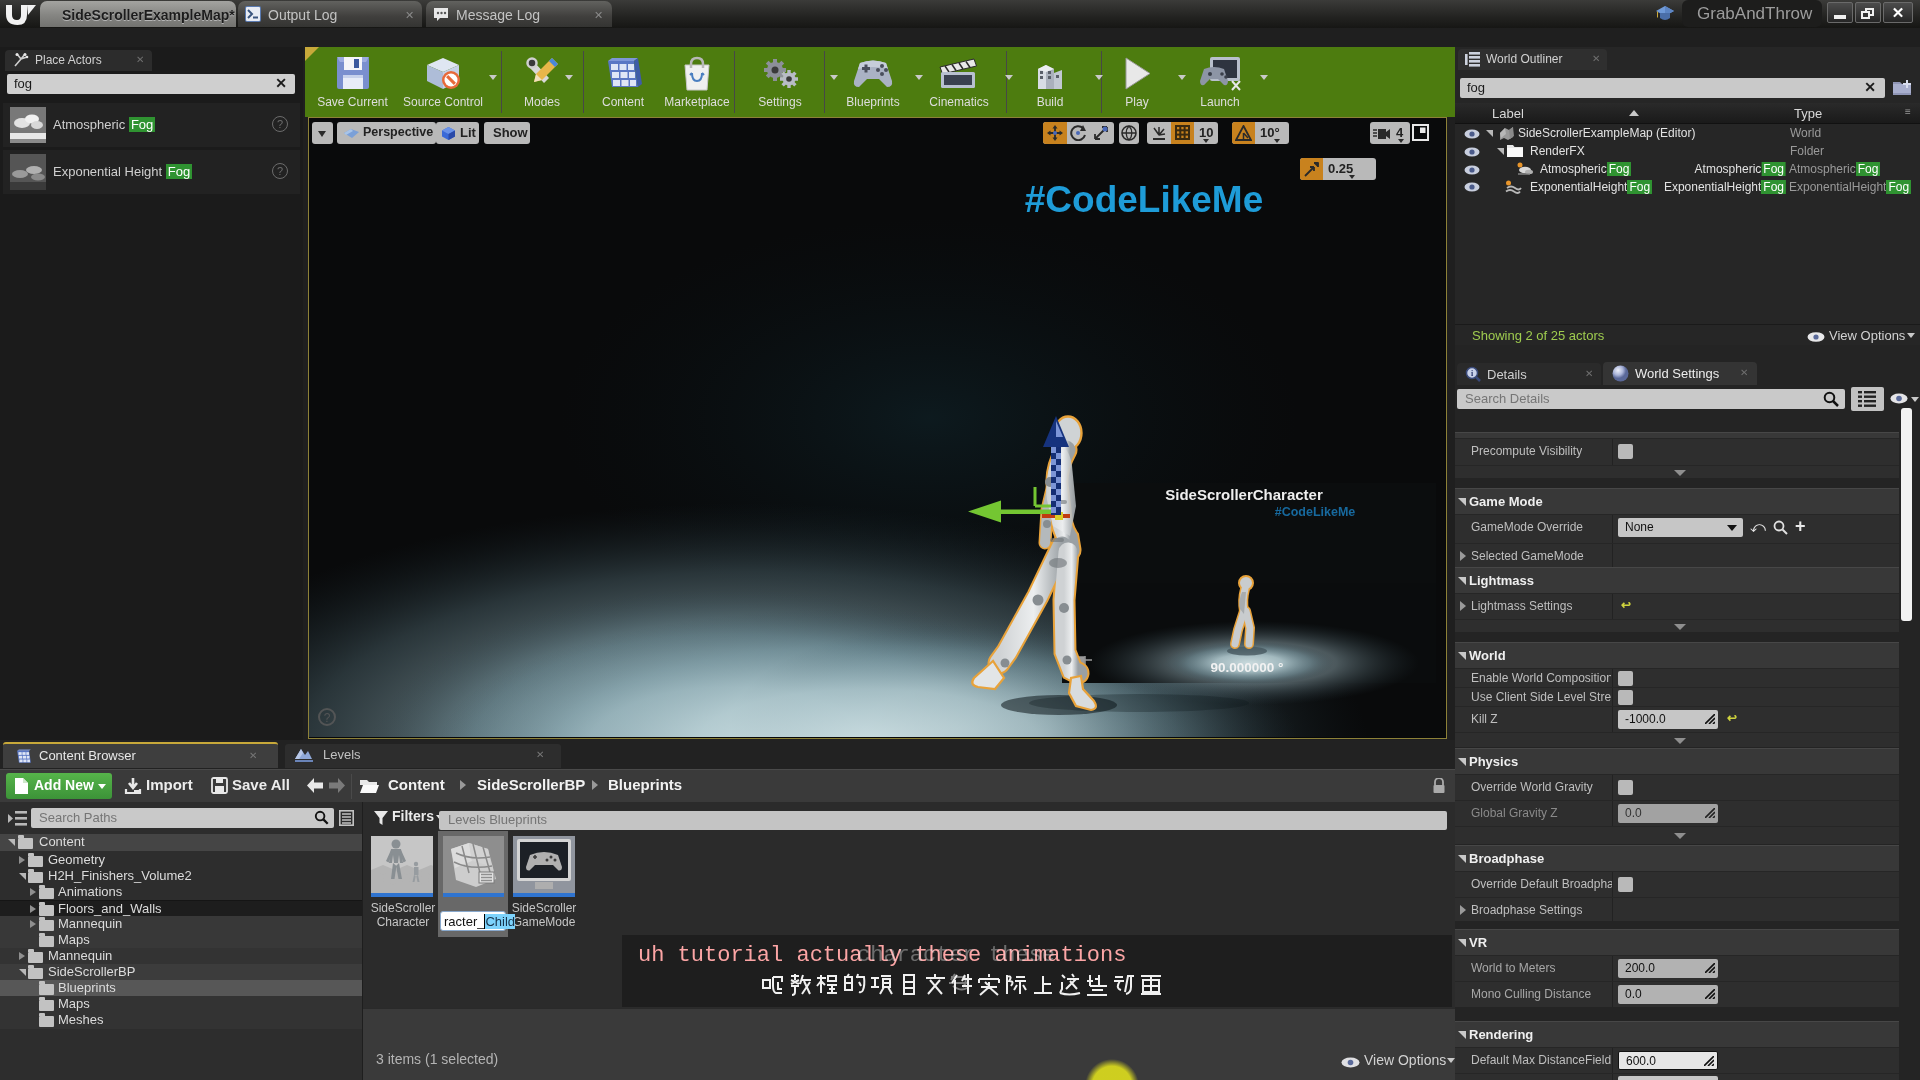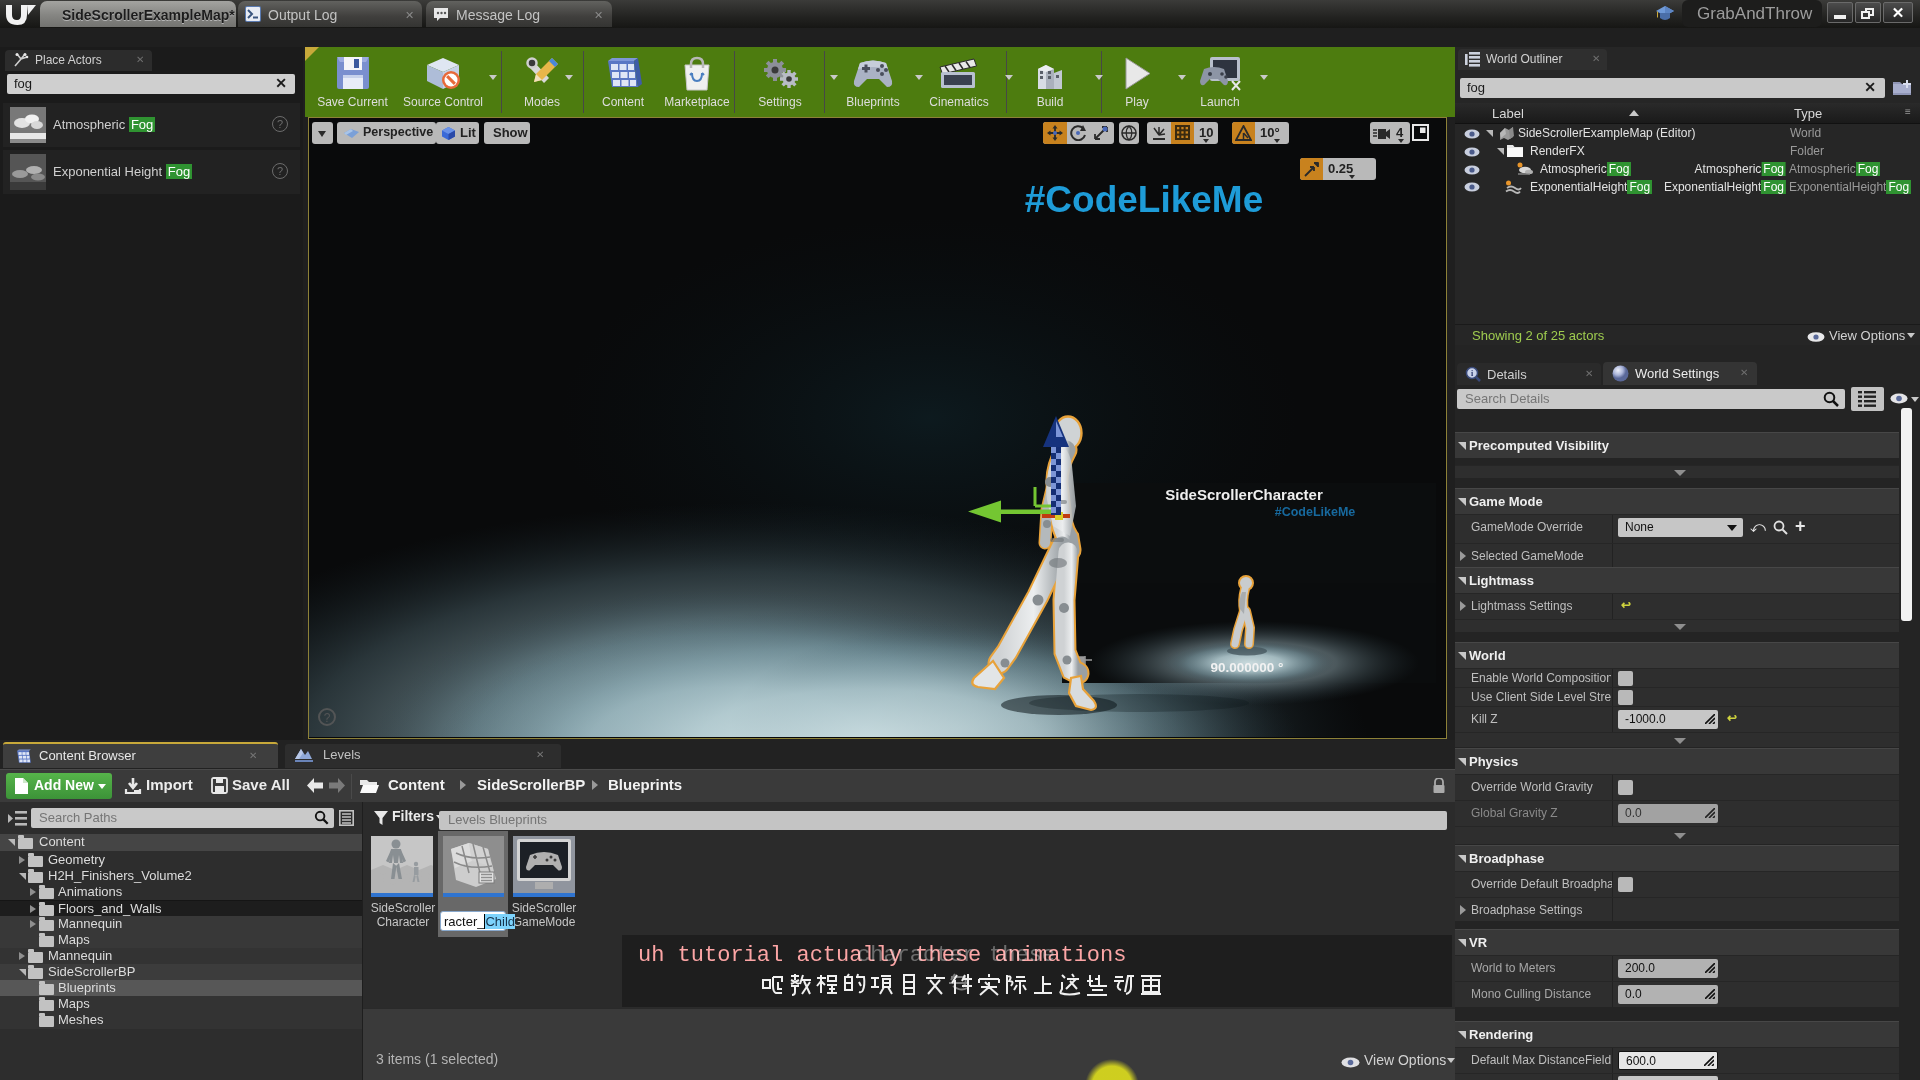--- a/index.html
+++ b/index.html
@@ -687,20 +687,25 @@
     <svg class="abs" style="left:435px;top:48px;" width="18" height="11" viewBox="0 0 18 11">
         <ellipse cx="9" cy="5.5" rx="8.5" ry="5" fill="#e4e4e6"></ellipse>
         <circle cx="9" cy="5.5" r="2.8" fill="#5a6a9a"></circle>
       </svg>
     <div class="abs" style="left:456px;top:52px;width:0;height:0;border-left:4px solid transparent;border-right:4px solid transparent;border-top:5px solid #c8c8c8;"></div>
     <div id="dbody" class="abs" style="left:0;top:0;width:444px;height:735px;">
       <div class="dheader" style="top:67px;margin-top:20px;">
           <div class="tri"></div>
           <span>Precomputed Visibility</span>
         </div>
+      <div class="drow" style="top:93px;height:27px;">
+          <div class="split"></div>
+          <span class="dlabel">Precompute Visibility</span>
+          <div class="dcheck"></div>
+        </div>
       <div class="collapse" style="top:120px;">
           <div class="tri"></div>
         </div>
       <div class="dheader" style="top:143px;">
           <div class="tri"></div>
           <span>Game Mode</span>
         </div>
       <div class="drow" style="top:169px;height:29px;">
           <div class="split"></div>
           <span class="dlabel">GameMode Override</span>

